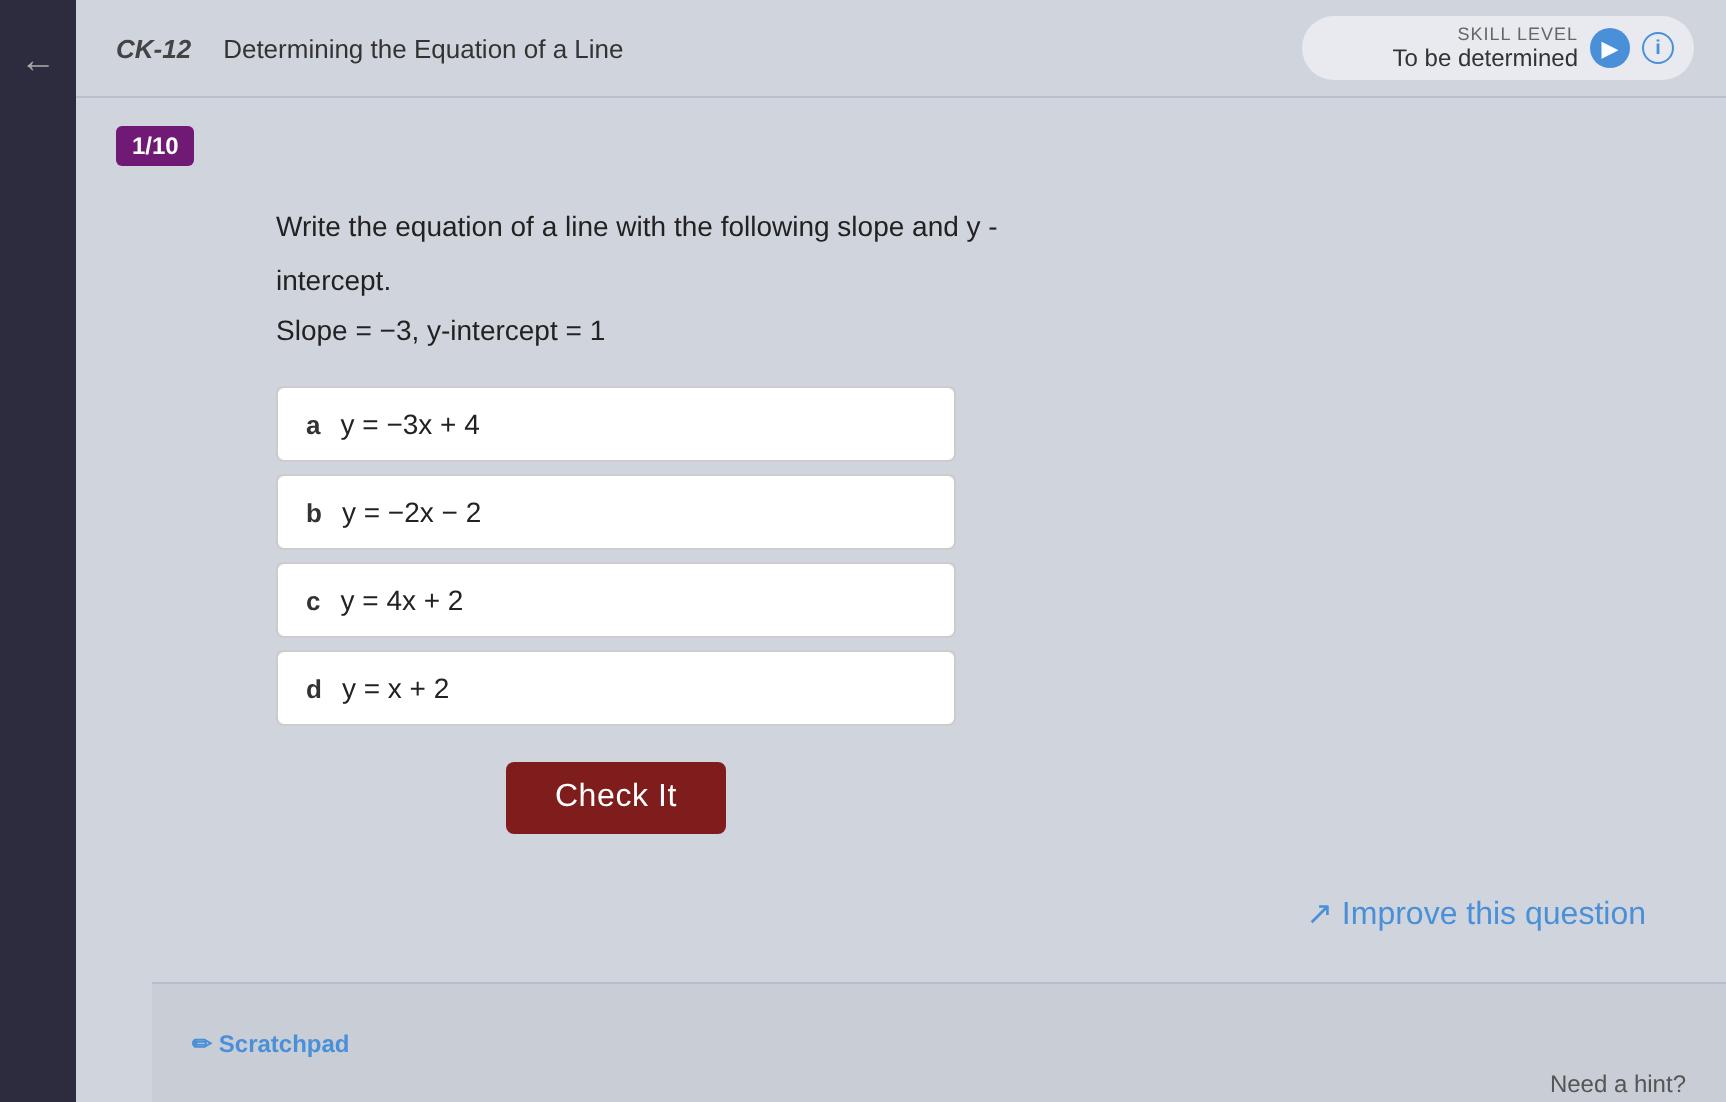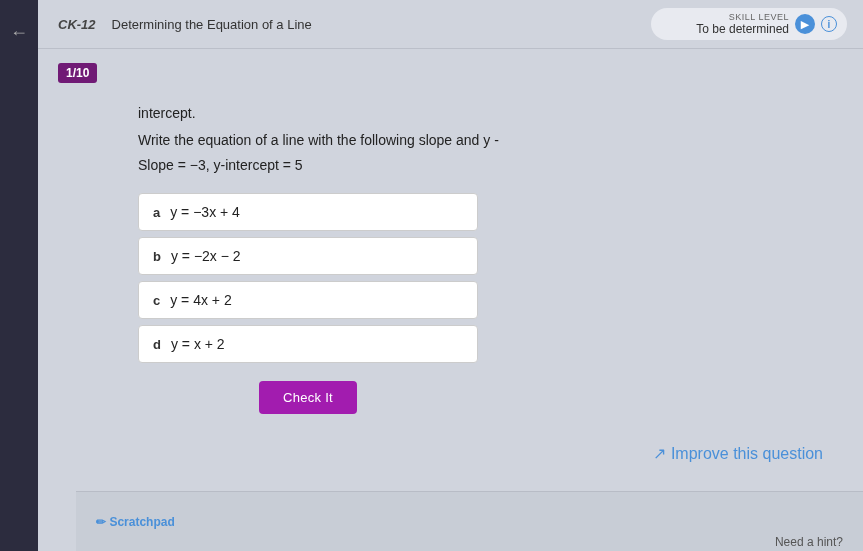--- a/index.html
+++ b/index.html
@@ -171,26 +171,26 @@
     }
 
     
     .check-row {
       margin-top: 18px;
       display: flex;
       justify-content: center;
       width: 340px;
     }
     .check-btn {
-      background: #a21caf;
+      background: #7f1d1d;
       color: white;
       border: none;
       border-radius: 4px;
       padding: 9px 24px;
-      font-size: 13px;
+      font-size: 16px;
       cursor: pointer;
       letter-spacing: 0.3px;
       text-align: center;
     }
 
     
     .improve-row {
       margin-top: 10px;
       text-align: right;
       padding-right: 40px;
@@ -256,23 +256,23 @@
       <div class="skill-icon">▶</div>
       <div class="info-icon">i</div>
     </div>
   </div>
 
   <div>
     <span class="progress-badge">1/10</span>
   </div>
 
   <div class="content">
+    <p class="question-text">Write the equation of a line with the following slope and y -</p>
     <p class="question-text">intercept.</p>
-    <p class="question-text">Write the equation of a line with the following slope and y -</p>
-    <p class="equation-text">Slope = −3, y-intercept = 5</p>
+    <p class="equation-text">Slope = −3, y-intercept = 1</p>
 
     <div class="choices">
       <div class="choice">
         <span class="choice-label">a</span>
         <span class="choice-text">y = −3x + 4</span>
       </div>
       <div class="choice">
         <span class="choice-label">b</span>
         <span class="choice-text">y = −2x − 2</span>
       </div>

